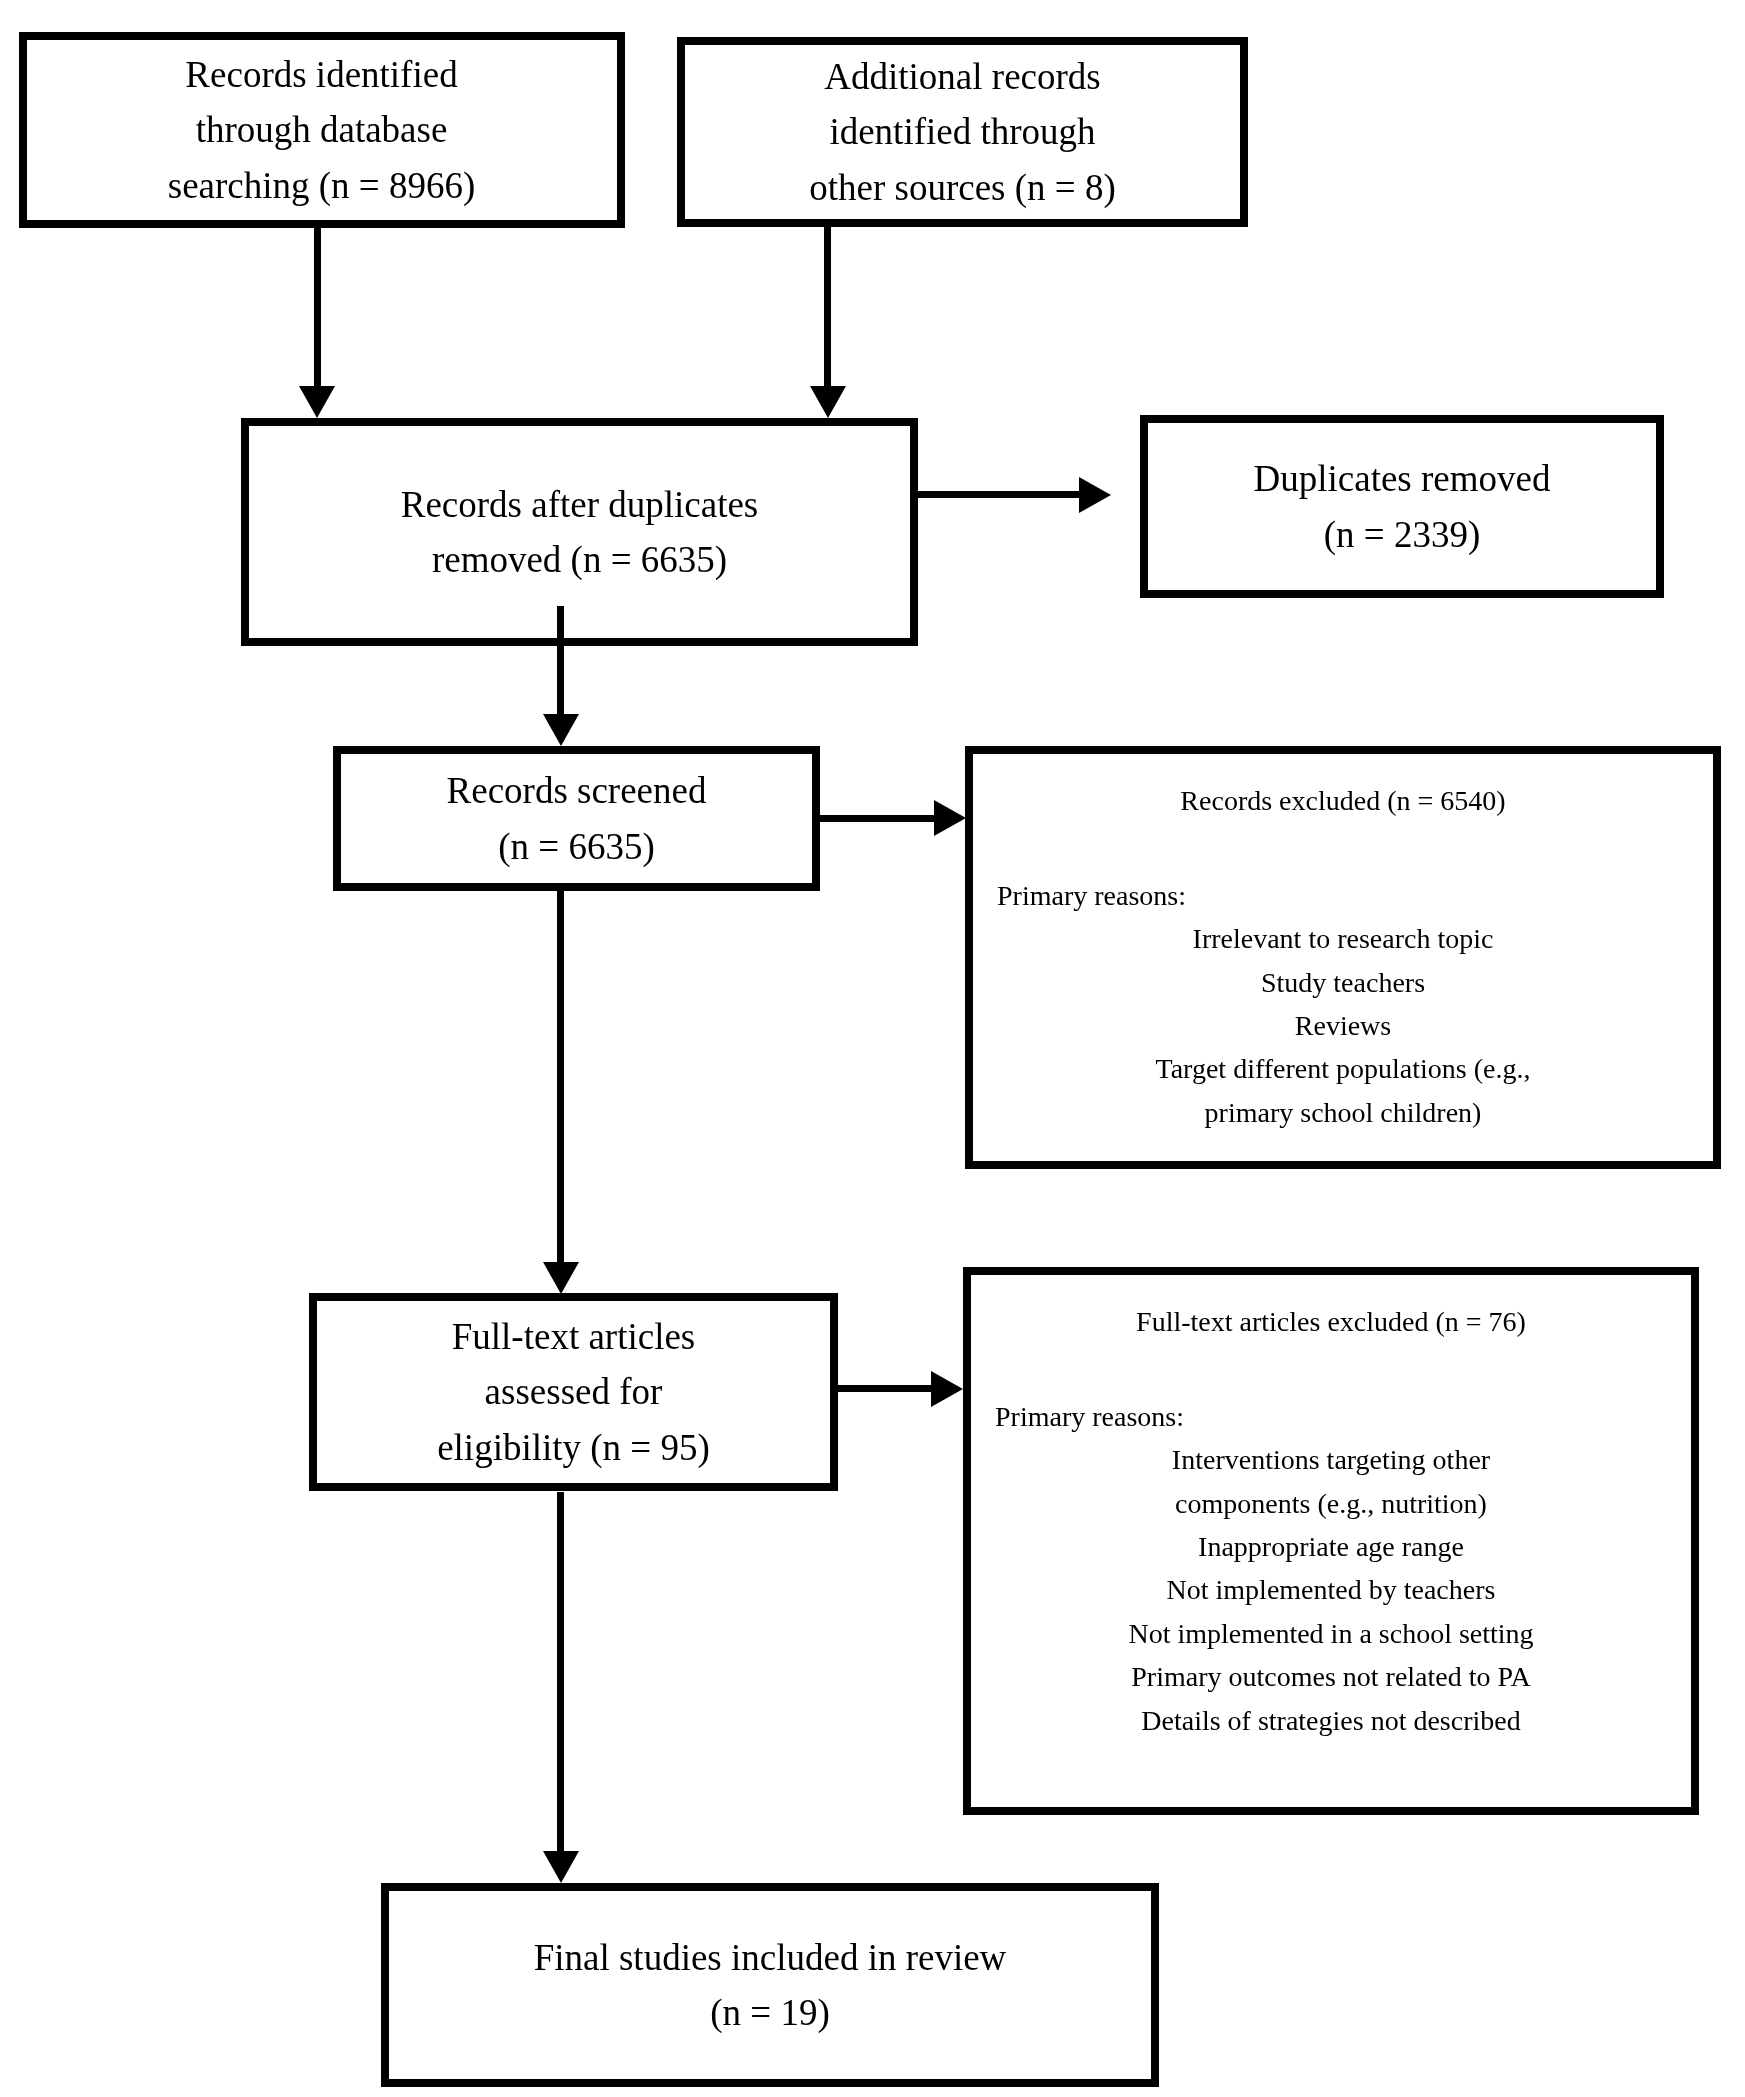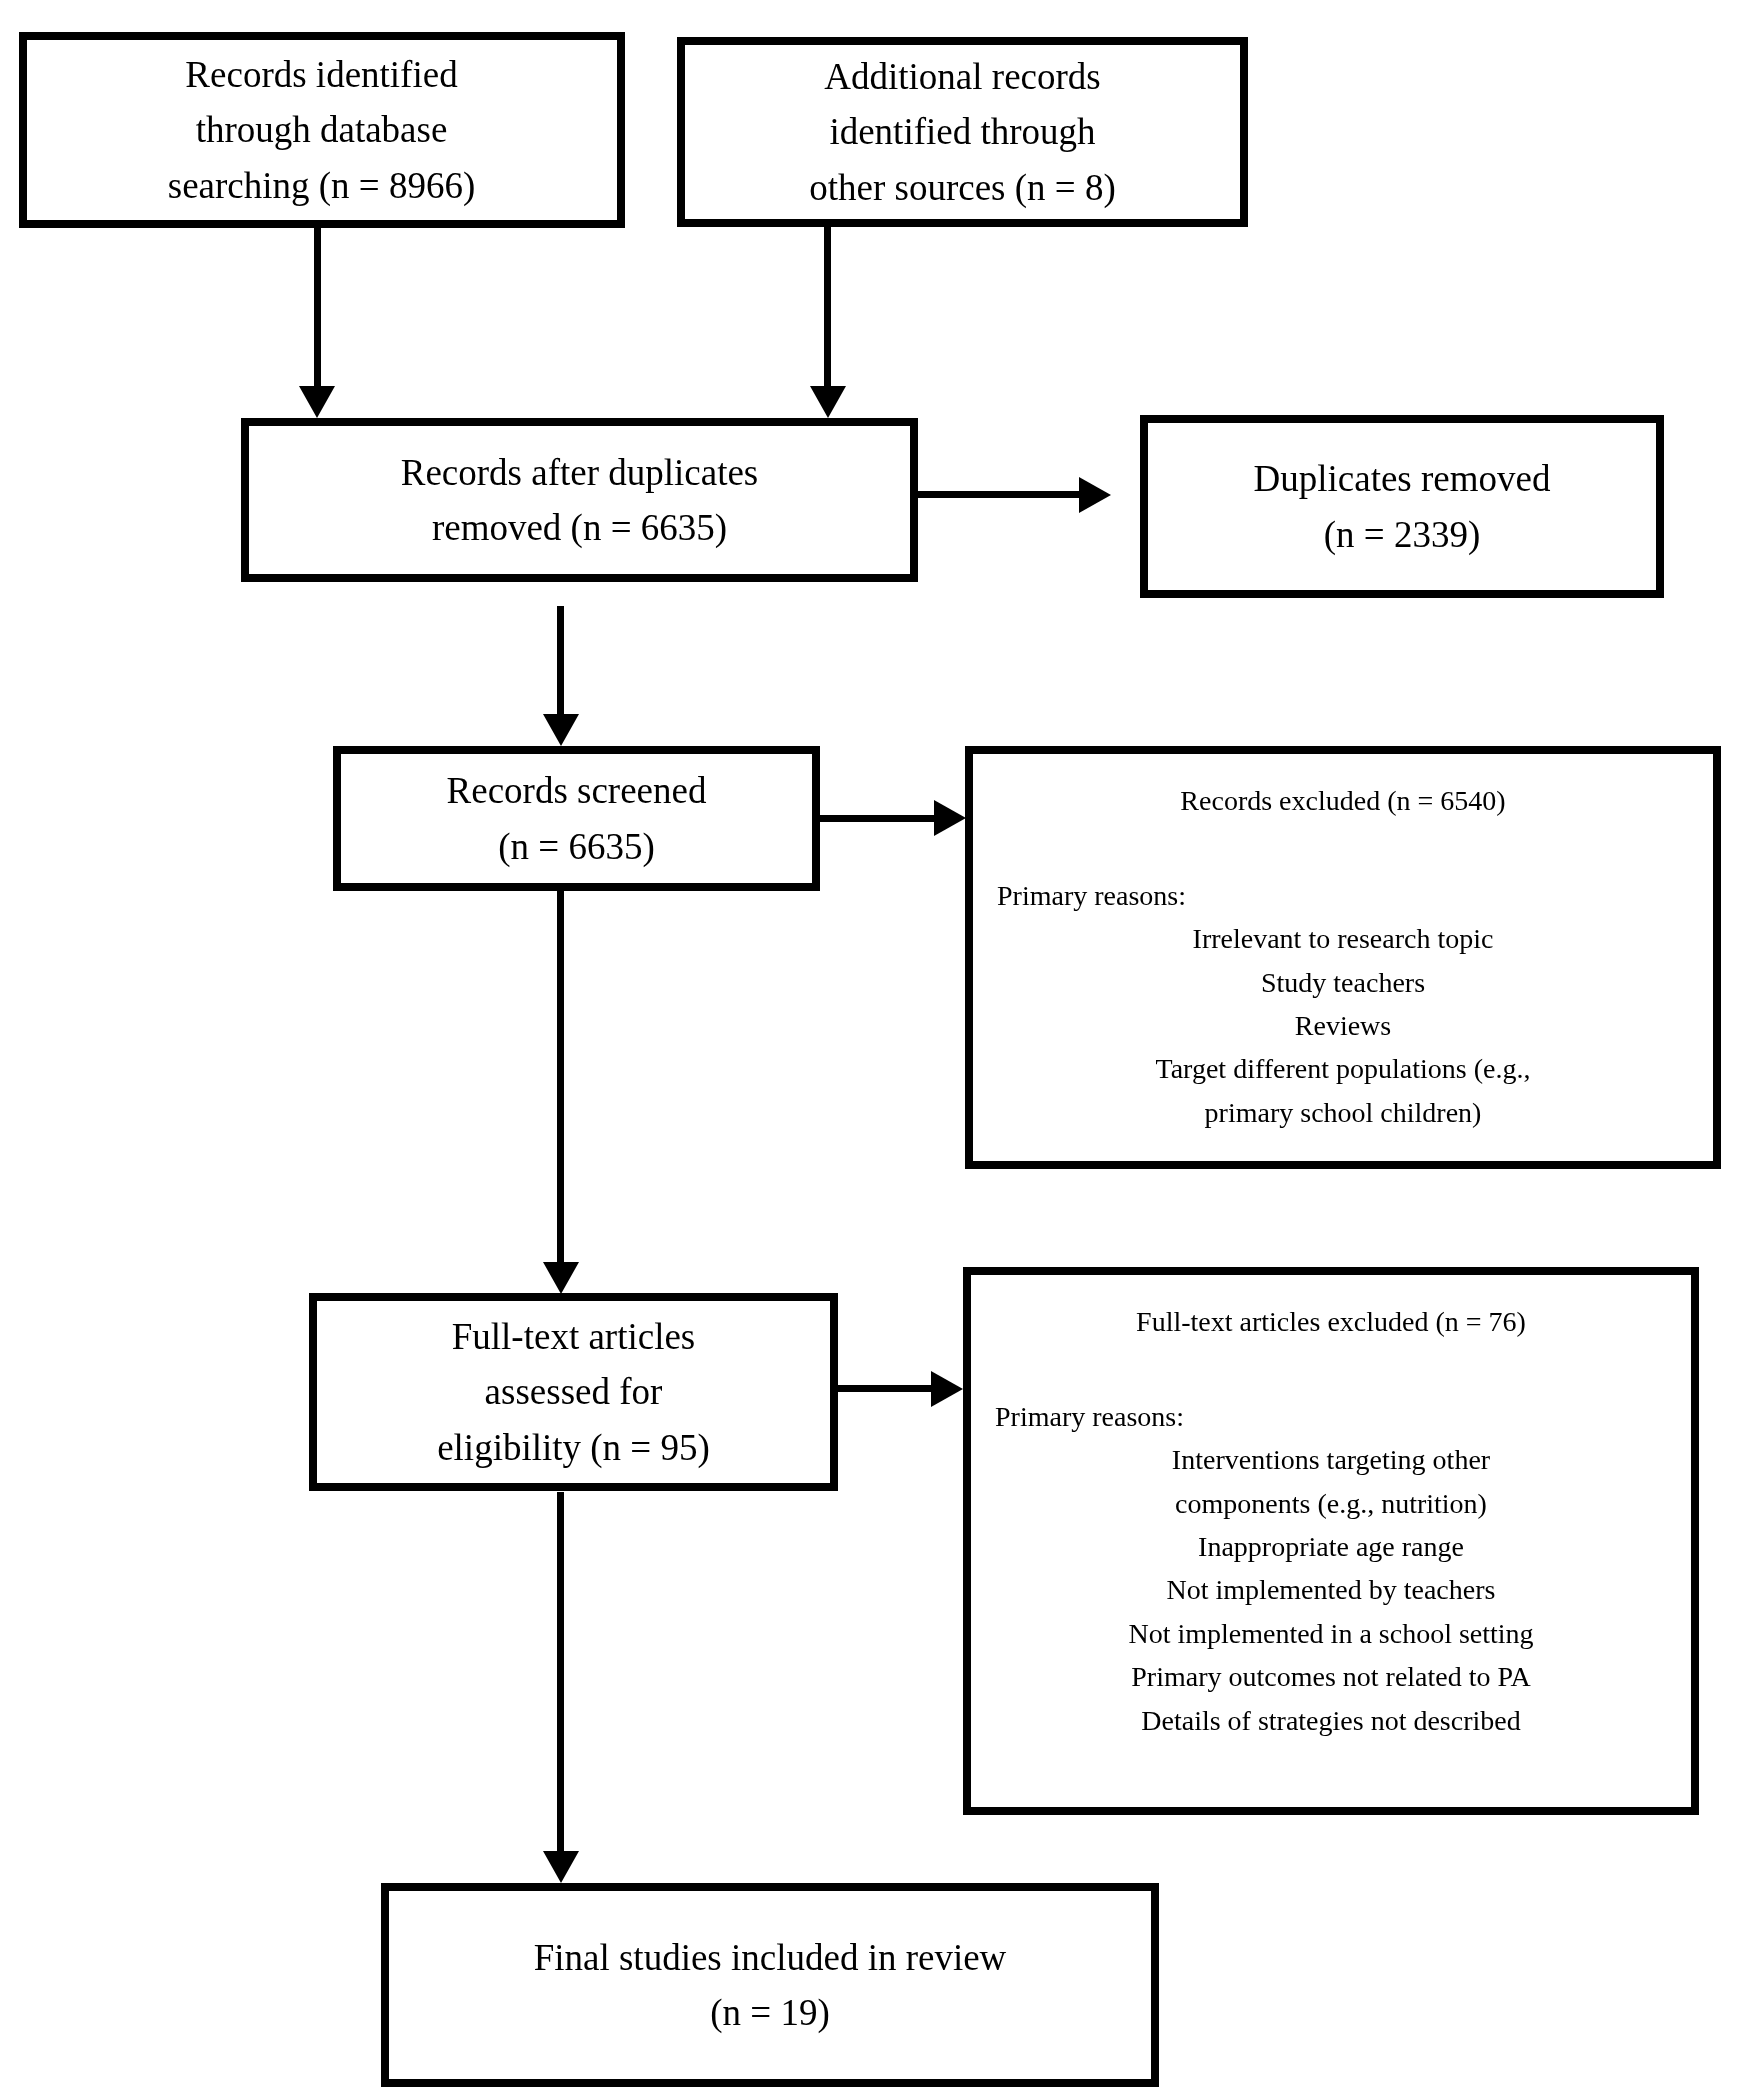--- a/index.html
+++ b/index.html
@@ -92,21 +92,21 @@
 identified through
 other sources (n = 8)</span>
   </div>
 
   <div class="shaft-v" style="left:314px; top:227px; height:164px;"></div>
   <div class="head-down" style="left:299px; top:386px;"></div>
 
   <div class="shaft-v" style="left:824px; top:227px; height:164px;"></div>
   <div class="head-down" style="left:810px; top:386px;"></div>
 
-  <div class="box center-box" style="left:241px; top:418px; width:677px; height:164px;">
+  <div class="box center-box" style="left:241px; top:418px; width:677px; height:228px;">
     <span>Records after duplicates
 removed (n = 6635)</span>
   </div>
 
   <div class="box center-box" style="left:1111px; top:415px; width:524px; height:183px;margin-left:29px;">
     <span>Duplicates removed
 (n = 2339)</span>
   </div>
 
   <div class="shaft-h" style="left:918px; top:491px; width:167px;"></div>

